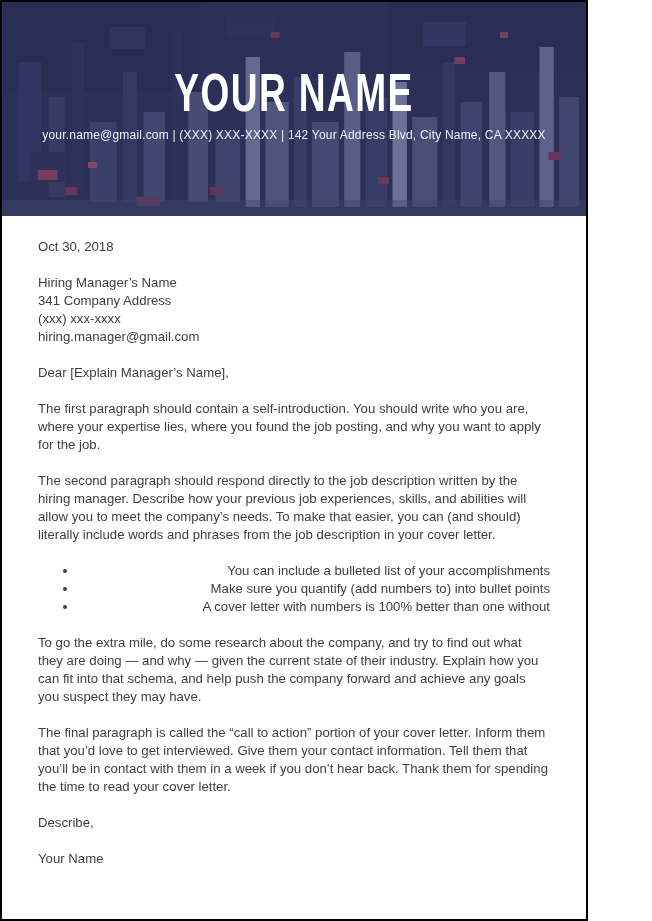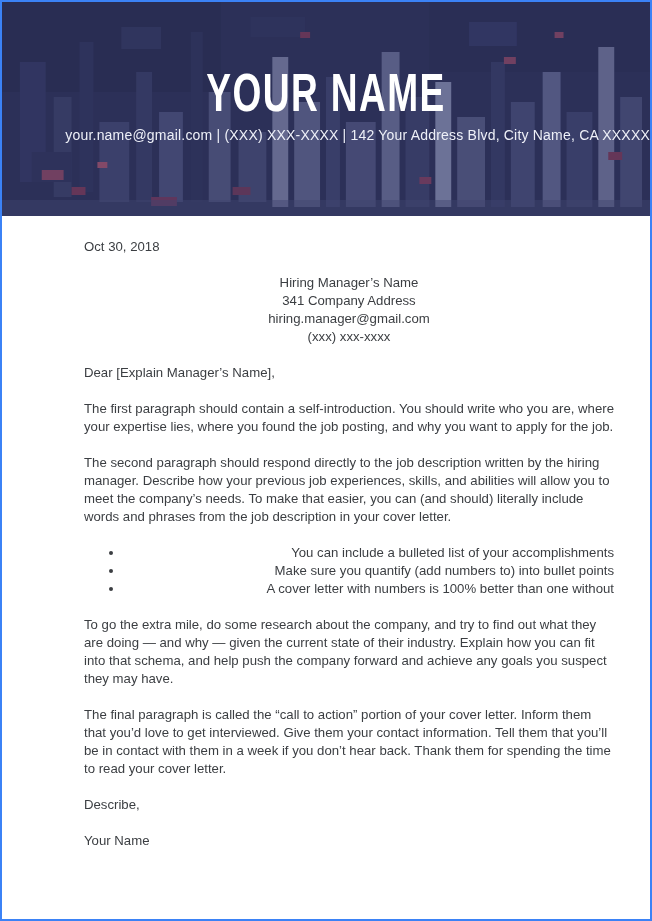--- a/index.html
+++ b/index.html
@@ -1,21 +1,21 @@
 <!DOCTYPE html>
 <html><head>
 <meta charset="utf-8">
 <style>
   html, body { margin: 0; padding: 0; background: #ffffff; }
   .page {
     position: relative;
-    width: 652px;
+    width: 588px;
     height: 921px;
     box-sizing: border-box;
-    border: 2px solid #3b82f6;
+    border: 2px solid #000000;
     background: #ffffff;
     font-family: "Liberation Sans", sans-serif;
     overflow: hidden;
   }
   
   .hero {
     position: relative;
     width: 100%;
     height: 214px;
     overflow: hidden;
@@ -45,38 +45,37 @@
     letter-spacing: 2px;
     transform: scaleX(0.70);
     transform-origin: 50% 50%;
     white-space: nowrap;
   }
   .hero-contact {
     position: absolute;
     top: 124px;
     left: 0;
     width: 100%;
-    text-align: right;
+    text-align: center;
     color: #eef0f8;
-    font-size: 14px;
+    font-size: 12px;
     line-height: 18px;
     letter-spacing: 0.2px;
     white-space: nowrap;
   }
   
   .letter {
     padding: 22px 36px 0 36px;
     font-size: 13.2px;
     line-height: 18px;
     color: #3b3e42;
-    margin-left: 46px;
   }
   .letter p { margin: 0 0 18px 0; }
   .recipient { margin: 0 0 18px 0; }
-  .recipient div { line-height: 18px; text-align: center; }
+  .recipient div { line-height: 18px; }
   .letter ul {
     margin: 0 0 18px 0;
     padding: 0 0 0 40px;
     text-align: right;
   }
   .letter li {
     list-style-type: disc;
     line-height: 18px;
   }
   .signature { margin-bottom: 0; }
@@ -145,22 +144,22 @@
     </div>
   </header>
 
   <main class="letter">
 
     <p>Oct 30, 2018</p>
 
     <div class="recipient">
       <div>Hiring Manager’s Name</div>
       <div>341 Company Address</div>
+      <div>(xxx) xxx-xxxx</div>
       <div>hiring.manager@gmail.com</div>
-      <div>(xxx) xxx-xxxx</div>
     </div>
 
     <p>Dear [Explain Manager’s Name],</p>
 
     <p>The first paragraph should contain a self-introduction. You should write who you are, where your expertise lies, where you found the job posting, and why you want to apply for the job.</p>
 
     <p>The second paragraph should respond directly to the job description written by the hiring manager. Describe how your previous job experiences, skills, and abilities will allow you to meet the company’s needs. To make that easier, you can (and should) literally include words and phrases from the job description in your cover letter.</p>
 
     <ul>
       <li>You can include a bulleted list of your accomplishments</li>

